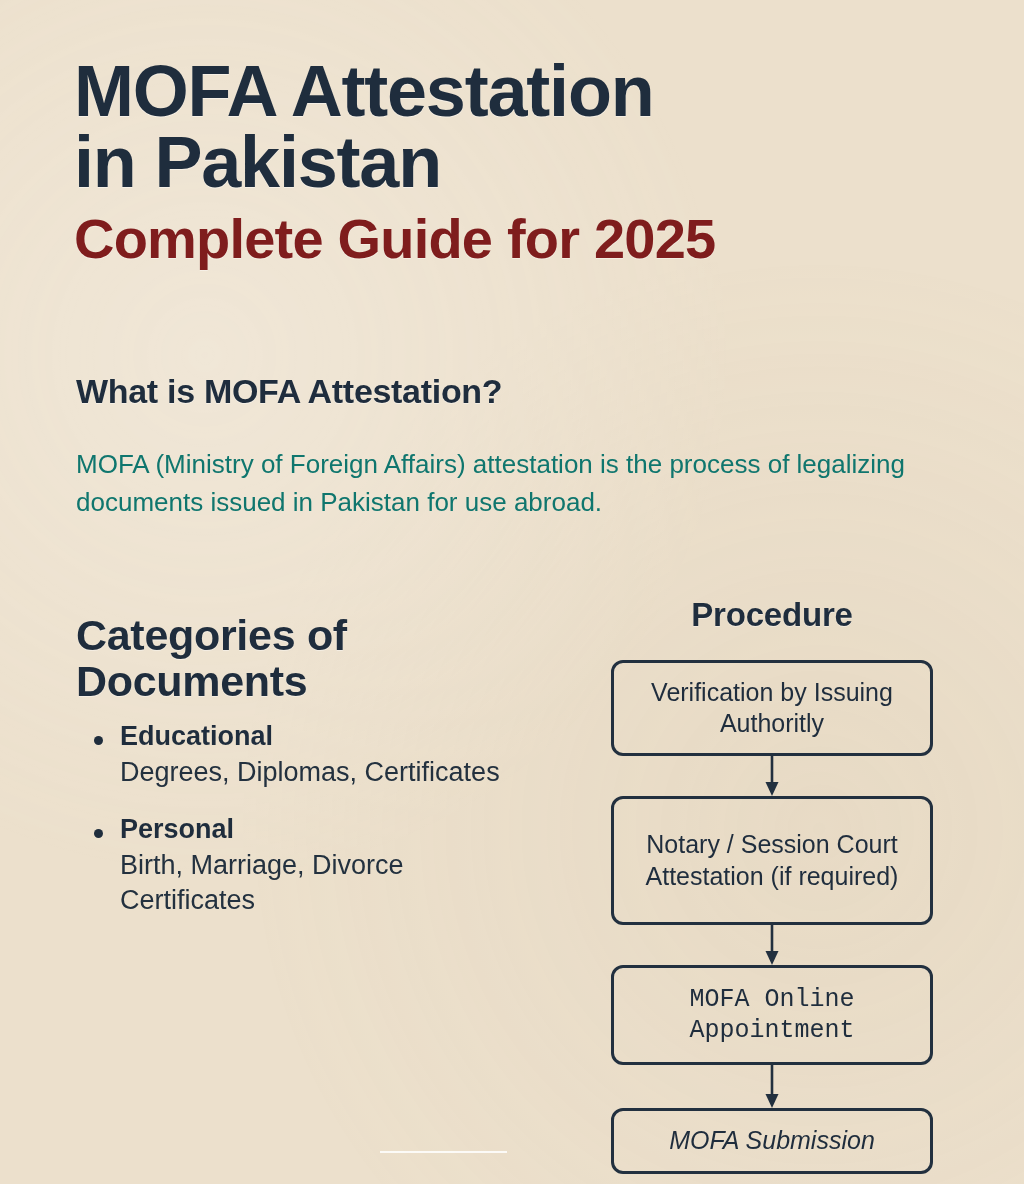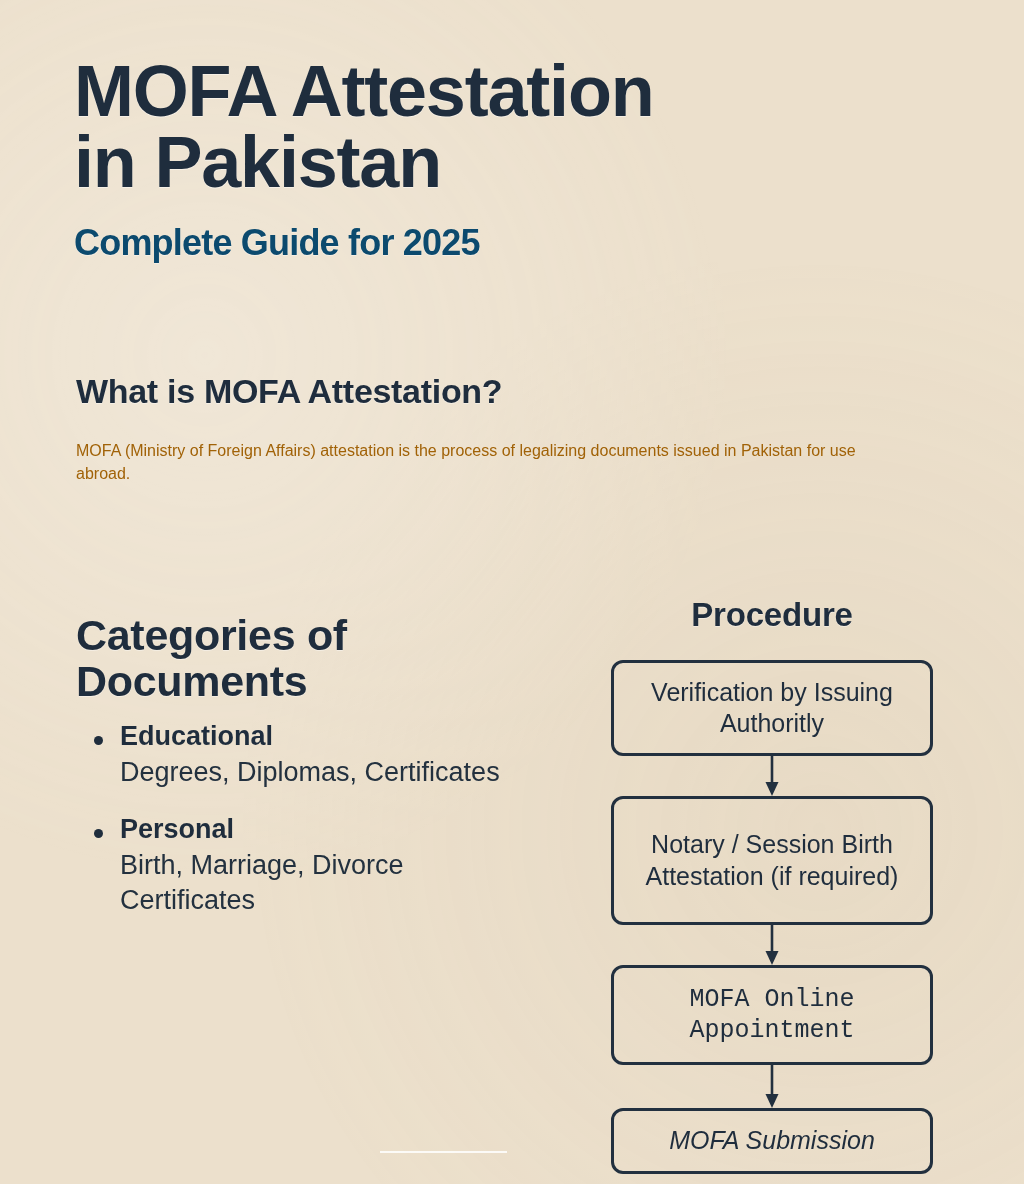--- a/index.html
+++ b/index.html
@@ -49,50 +49,50 @@
     line-height: 0.98;
     letter-spacing: -1.2px;
     margin: 0;
     color: #1f2d3d;
     text-shadow: 0 1px 0 rgba(255,255,255,0.45);
   }
   .title .line {
     display: block;
   }
   .subtitle {
-    margin: 28px 0 0 0;
-    font-size: 36px;
+    margin: 14px 0 0 0;
+    font-size: 56px;
     font-weight: 600;
     letter-spacing: -0.8px;
     line-height: 1.0;
-    color: #0c4a6e;
+    color: #7f1d1d;
     text-shadow: 0 1px 0 rgba(255,255,255,0.4);
   }
 
   
   .section-what {
     position: absolute;
     left: 76px;
     top: 372px;
     width: 830px;
   }
   .h2 {
     font-size: 34px;
     font-weight: 700;
-    margin: 0 0 28px 0;
+    margin: 0 0 35px 0;
     letter-spacing: -0.3px;
     color: #1f2d3d;
     text-shadow: 0 1px 0 rgba(255,255,255,0.4);
   }
   .para {
-    font-size: 16px;
+    font-size: 26px;
     line-height: 1.46;
     margin: 0;
     font-weight: 400;
-    color: #a16207;
+    color: #0f766e;
   }
 
   
   .col-left {
     position: absolute;
     left: 76px;
     top: 612px;
     width: 470px;
   }
   .h3 {
@@ -239,21 +239,21 @@
     </div>
 
     <div class="connector c1">
       <svg width="18" height="40" viewBox="0 0 18 40" aria-hidden="true">
         <line x1="9" y1="0" x2="9" y2="29" stroke="#22303f" stroke-width="2.6"></line>
         <polygon points="9,40 2.5,26 15.5,26" fill="#22303f"></polygon>
       </svg>
     </div>
 
     <div class="flow-step s2">
-      <span class="step-text">Notary / Session Birth Attestation (if required)</span>
+      <span class="step-text">Notary / Session Court Attestation (if required)</span>
     </div>
 
     <div class="connector c2">
       <svg width="18" height="40" viewBox="0 0 18 40" aria-hidden="true">
         <line x1="9" y1="0" x2="9" y2="29" stroke="#22303f" stroke-width="2.6"></line>
         <polygon points="9,40 2.5,26 15.5,26" fill="#22303f"></polygon>
       </svg>
     </div>
 
     <div class="flow-step s3">

